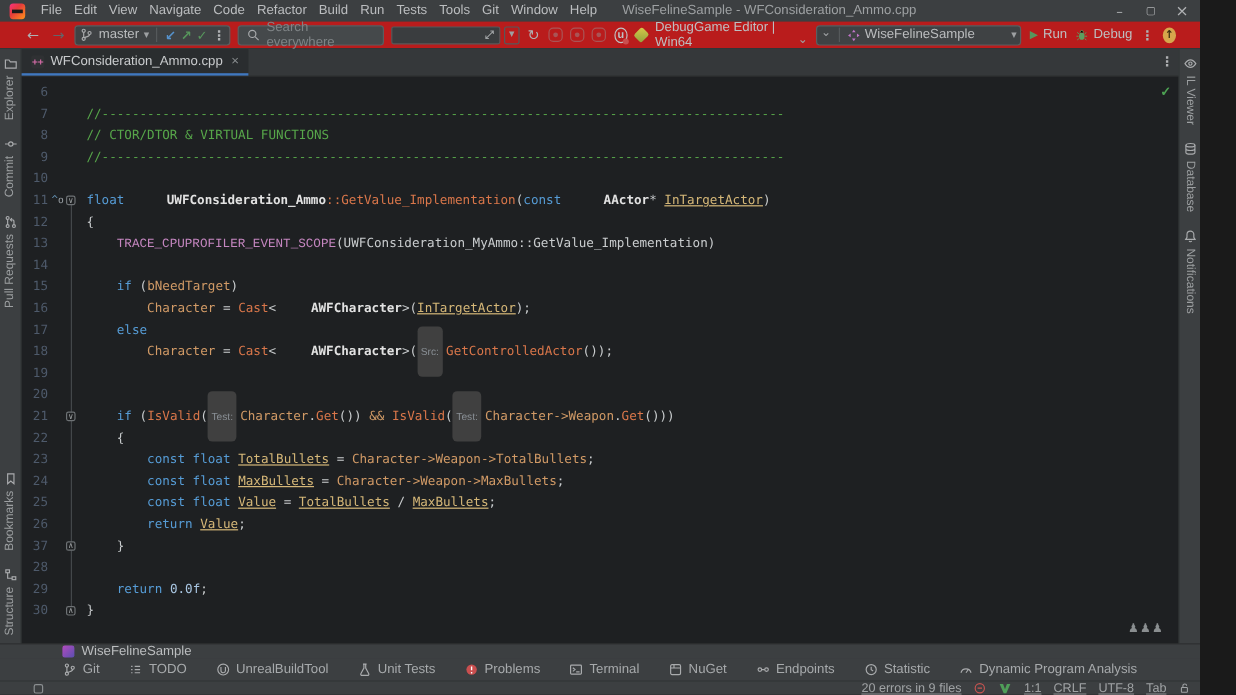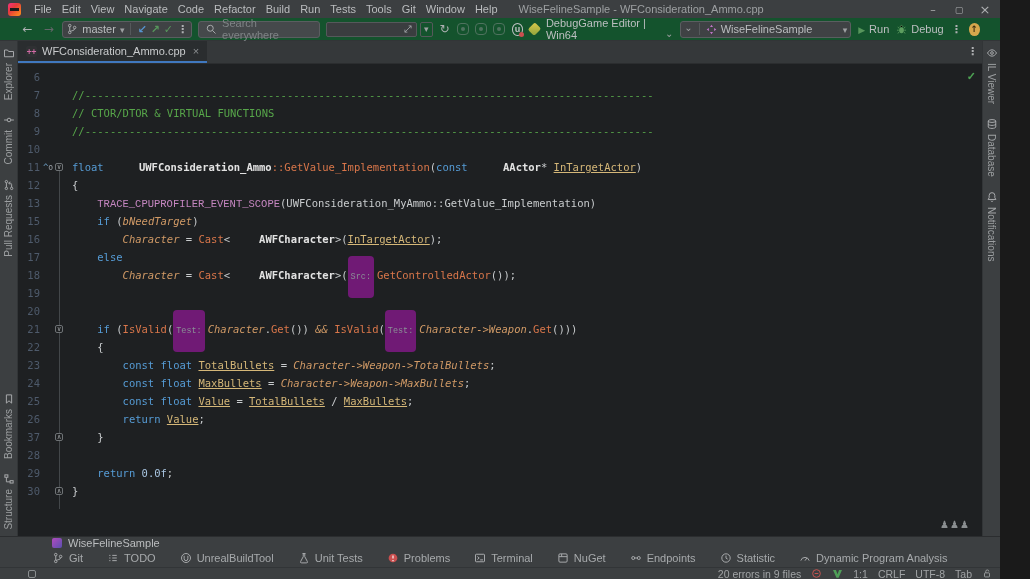--- a/index.html
+++ b/index.html
@@ -11,21 +11,21 @@
   .titlebar{height:18px; display:flex; align-items:center; padding:0 4px; background:#3C3F41;}
   .logo{width:13px;height:13px;border-radius:3px;margin:0 8px 0 4px;
         background:linear-gradient(135deg,#F9317F 0%,#E43B3B 40%,#FF9419 100%);position:relative;}
   .logo::after{content:"";position:absolute;left:2px;top:5px;right:2px;height:3px;background:#1b1b1b;}
   .menu{display:flex;align-items:center;}
   .menu-item{padding:1px 5px;color:#BBBDBF;cursor:default;}
   .win-title{margin-left:16px;color:#9DA0A2;}
   .win-controls{margin-left:auto;display:flex;align-items:center;gap:4px;color:#AFB1B3;}
   .win-btn{width:22px;text-align:center;font-size:11px;}
   
-  .toolbar{height:22px;display:flex;align-items:center;padding:0 20px;gap:6px;background:#14532d;}
+  .toolbar{height:22px;display:flex;align-items:center;padding:0 20px;gap:6px;background:#b91c1c;}
   .tb-arrow{width:16px;text-align:center;font-size:12px;color:#AFB1B3;}
   .tb-arrow.dim{color:#63666A;}
   .group{display:flex;align-items:center;border:1px solid #5A5E60;border-radius:3px;height:17px;padding:0 3px;gap:4px;background:#3F4244;}
   .group .sep{width:1px;height:12px;background:#55595B;margin:0 2px;}
   .searchbox{display:flex;align-items:center;gap:5px;border:1px solid #5A5E60;border-radius:3px;height:17px;width:128px;padding:0 6px;background:#45494B;color:#7F8486;}
   .icon-svg{display:inline-block;line-height:0;}
   .tbr{margin-left:auto;display:flex;align-items:center;gap:7px;}
   .combo-empty{width:104px;height:15px;background:#3A3D3F;border:1px solid #55595B;border-radius:2px;display:flex;align-items:center;justify-content:flex-end;padding:0 3px;}
   .mini-dd{width:14px;height:15px;border:1px solid #55595B;border-radius:2px;display:flex;align-items:center;justify-content:center;color:#9DA0A2;margin-left:-4px;}
   .dimset{display:flex;gap:6px;opacity:.45;}
@@ -69,23 +69,23 @@
   .code{position:relative;padding-top:4px;font-family:"DejaVu Sans Mono",monospace;font-size:10.5px;}
   .row{height:18px;display:flex;align-items:center;white-space:pre;}
   .ln{width:24px;text-align:right;color:#4E5A6B;flex:none;padding-right:2px;}
   .gmark{width:12px;flex:none;text-align:center;font-size:9px;color:#6897BB;}
   .gmark .o{color:#9AA0A6;font-size:8px;}
   .fold{width:10px;flex:none;display:flex;justify-content:center;}
   .fold-box{width:8px;height:8px;border:1px solid #6E7275;border-radius:2px;color:#9DA0A2;font-size:7px;line-height:6px;text-align:center;background:#1E2022;position:relative;z-index:2;}
   .codetext{padding-left:8px;}
   .guide{position:absolute;left:41px;width:1px;background:#43474A;z-index:1;}
   .k{color:#569CD6;} .c{color:#57A64A;} .f{color:#D9764A;} .m{color:#C586C0;font-family:Liberation Mono, monospace;}
-  .ty{color:#E2E2E2;font-weight:bold;padding-left:29px;} .v{color:#D5B778;text-decoration:underline;} .d{color:#D19A66;font-style:italic;}
+  .ty{color:#E2E2E2;font-weight:bold;padding-left:29px;} .v{color:#D5B778;text-decoration:underline;} .d{color:#D19A66;}
   .nu{color:#A9C6E2;} .p{color:#C9CCCE;}
-  .hint{background:#701a75;color:#8A9096;border-radius:4px;padding:16px 3px;margin-right:3px;font-size:8.5px;font-family:Liberation Mono, monospace;}
+  .hint{background:#404040;color:#8A9096;border-radius:4px;padding:16px 3px;margin-right:3px;font-size:8.5px;font-family:Liberation Sans, sans-serif;}
   .ed-check{position:absolute;top:6px;right:6px;color:#4DA153;font-size:11px;font-weight:bold;}
   .pawns{position:absolute;bottom:6px;right:12px;color:#8A8E90;font-size:10px;letter-spacing:1px;}
   .pawns::before{content:"♟♟♟";}
   
   .breadcrumbs{height:13px;display:flex;align-items:center;gap:6px;padding:0 6px 0 52px;background:#3C3F41;border-top:1px solid #2B2D2F;color:#BBBDBF;}
   .sln-ic{width:10px;height:10px;border-radius:2px;background:linear-gradient(135deg,#B24BBE,#5A4FB0);}
   .toolsbar{height:18px;display:flex;align-items:center;gap:24px;padding:0 6px 0 52px;background:#3C3F41;color:#A7AAAC;}
   .tool{display:flex;align-items:center;gap:5px;cursor:default;}
   .statusbar{height:12px;display:flex;align-items:center;padding:0 8px 0 28px;background:#3C3F41;border-top:1px solid #323537;color:#A0A3A5;font-size:10.5px;text-decoration:underline;}
   .sb-right{margin-left:auto;display:flex;align-items:center;gap:10px;}
@@ -266,20 +266,21 @@
       <div class="editor">
         <div class="code" id="code">
             <div class="row"><span class="ln">6</span><span class="gmark"></span><span class="fold"></span><span class="codetext"></span></div>
             <div class="row"><span class="ln">7</span><span class="gmark"></span><span class="fold"></span><span class="codetext"><span class="c">//------------------------------------------------------------------------------------------</span></span></div>
             <div class="row"><span class="ln">8</span><span class="gmark"></span><span class="fold"></span><span class="codetext"><span class="c">// CTOR/DTOR &amp; VIRTUAL FUNCTIONS</span></span></div>
             <div class="row"><span class="ln">9</span><span class="gmark"></span><span class="fold"></span><span class="codetext"><span class="c">//------------------------------------------------------------------------------------------</span></span></div>
             <div class="row"><span class="ln">10</span><span class="gmark"></span><span class="fold"></span><span class="codetext"></span></div>
             <div class="row"><span class="ln">11</span><span class="gmark">^<span class="o">o</span></span><span class="fold"><span class="fold-box">∨</span></span><span class="codetext"><span class="k">float</span><span class="p"> </span><span class="ty">UWFConsideration_Ammo</span><span class="f">::GetValue_Implementation</span><span class="p">(</span><span class="k">const</span><span class="p"> </span><span class="ty">AActor</span><span class="p">* </span><span class="v">InTargetActor</span><span class="p">)</span></span></div>
             <div class="row"><span class="ln">12</span><span class="gmark"></span><span class="fold"></span><span class="codetext"><span class="p">{</span></span></div>
             <div class="row"><span class="ln">13</span><span class="gmark"></span><span class="fold"></span><span class="codetext"><span class="p">    </span><span class="m">TRACE_CPUPROFILER_EVENT_SCOPE</span><span class="p">(UWFConsideration_MyAmmo::GetValue_Implementation)</span></span></div>
+            <div class="row"><span class="ln">14</span><span class="gmark"></span><span class="fold"></span><span class="codetext"></span></div>
             <div class="row"><span class="ln">15</span><span class="gmark"></span><span class="fold"></span><span class="codetext"><span class="p">    </span><span class="k">if</span><span class="p"> (</span><span class="d">bNeedTarget</span><span class="p">)</span></span></div>
             <div class="row"><span class="ln">16</span><span class="gmark"></span><span class="fold"></span><span class="codetext"><span class="p">        </span><span class="d">Character</span><span class="p"> = </span><span class="f">Cast</span><span class="p">&lt;</span><span class="ty">AWFCharacter</span><span class="p">&gt;(</span><span class="v">InTargetActor</span><span class="p">);</span></span></div>
             <div class="row"><span class="ln">17</span><span class="gmark"></span><span class="fold"></span><span class="codetext"><span class="p">    </span><span class="k">else</span></span></div>
             <div class="row"><span class="ln">18</span><span class="gmark"></span><span class="fold"></span><span class="codetext"><span class="p">        </span><span class="d">Character</span><span class="p"> = </span><span class="f">Cast</span><span class="p">&lt;</span><span class="ty">AWFCharacter</span><span class="p">&gt;(</span><span class="hint">Src:</span><span class="f">GetControlledActor</span><span class="p">());</span></span></div>
             <div class="row"><span class="ln">19</span><span class="gmark"></span><span class="fold"></span><span class="codetext"></span></div>
             <div class="row"><span class="ln">20</span><span class="gmark"></span><span class="fold"></span><span class="codetext"></span></div>
             <div class="row"><span class="ln">21</span><span class="gmark"></span><span class="fold"><span class="fold-box">∨</span></span><span class="codetext"><span class="p">    </span><span class="k">if</span><span class="p"> (</span><span class="f">IsValid</span><span class="p">(</span><span class="hint">Test:</span><span class="d">Character</span><span class="p">.</span><span class="f">Get</span><span class="p">()) </span><span class="d">&amp;&amp;</span><span class="p"> </span><span class="f">IsValid</span><span class="p">(</span><span class="hint">Test:</span><span class="d">Character-&gt;Weapon</span><span class="p">.</span><span class="f">Get</span><span class="p">()))</span></span></div>
             <div class="row"><span class="ln">22</span><span class="gmark"></span><span class="fold"></span><span class="codetext"><span class="p">    {</span></span></div>
             <div class="row"><span class="ln">23</span><span class="gmark"></span><span class="fold"></span><span class="codetext"><span class="p">        </span><span class="k">const float</span><span class="p"> </span><span class="v">TotalBullets</span><span class="p"> = </span><span class="d">Character-&gt;Weapon-&gt;TotalBullets</span><span class="p">;</span></span></div>
             <div class="row"><span class="ln">24</span><span class="gmark"></span><span class="fold"></span><span class="codetext"><span class="p">        </span><span class="k">const float</span><span class="p"> </span><span class="v">MaxBullets</span><span class="p"> = </span><span class="d">Character-&gt;Weapon-&gt;MaxBullets</span><span class="p">;</span></span></div>

